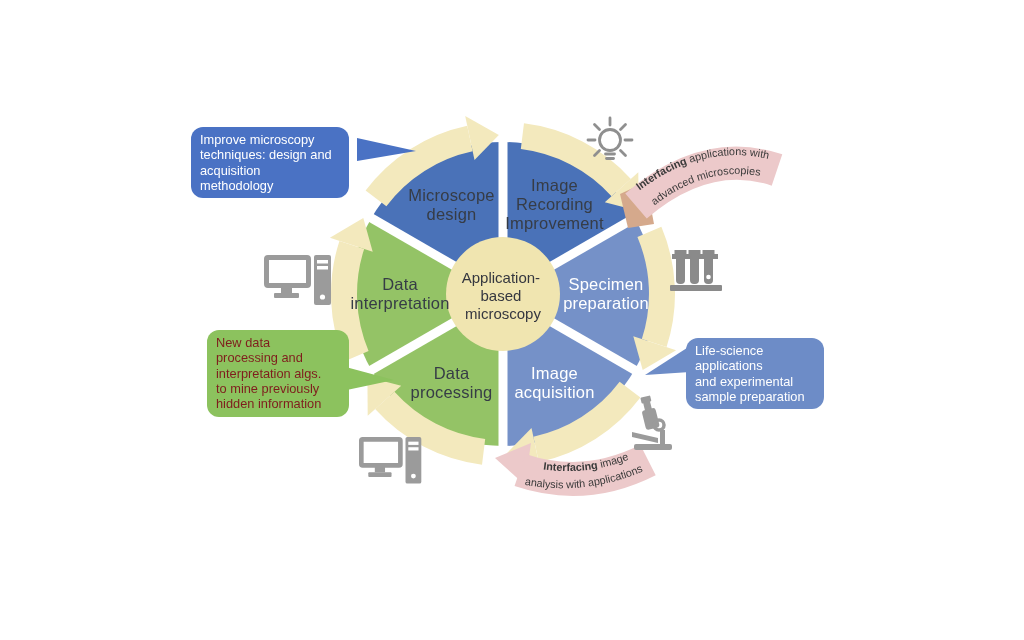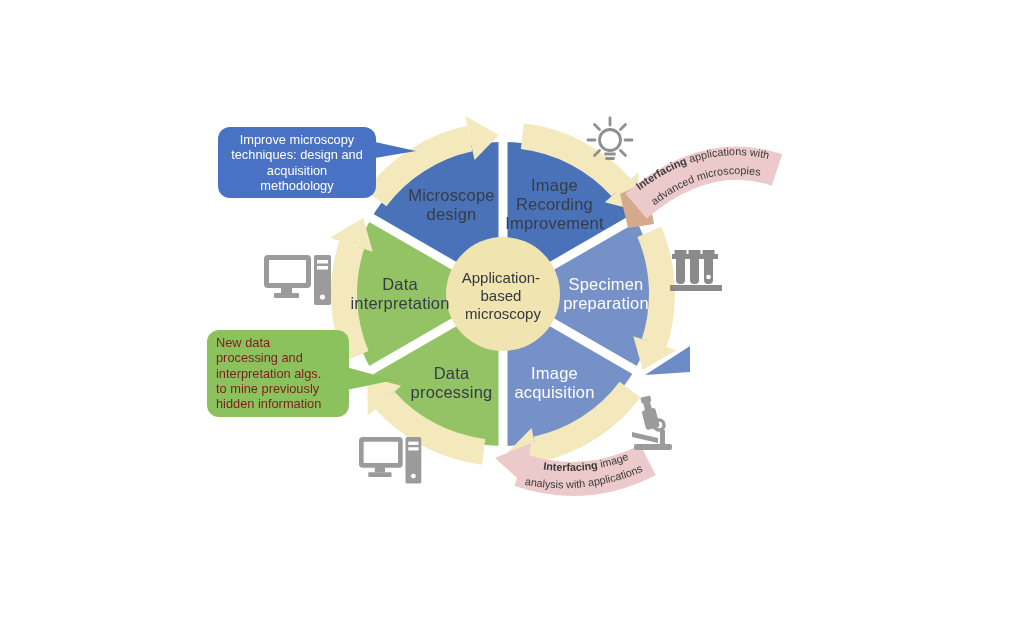--- a/index.html
+++ b/index.html
@@ -150,24 +150,28 @@
       <rect x="16.5" y="5" width="7" height="9"></rect>
       <rect x="13" y="13" width="14" height="20" rx="3"></rect>
     </g>
     <circle cx="29" cy="29" r="5" fill="none" stroke="#9b9b9b" stroke-width="3.5"></circle>
     <polygon points="2,36 28,42 28,47 2,41"></polygon>
     <rect x="30" y="34" width="5" height="15"></rect>
     <rect x="4" y="48" width="38" height="6" rx="2"></rect>
   </g>
 </svg>
 
-  <div class="callout" style="left: 218px; top: 127px; width: 140px; background: rgb(74, 114, 196); color: rgb(255, 255, 255); text-align: center;"><span>Improve microscopy
+  <div class="callout" style="left: 191px; top: 127px; width: 140px; background: rgb(74, 114, 196); color: rgb(255, 255, 255);"><span>Improve microscopy
 techniques: design and
 acquisition
 methodology</span></div>
 
   <div class="callout" style="left: 207px; top: 330px; width: 124px; background: rgb(140, 194, 94); color: #7f1d1d;"><span>New data
 processing and
 interpretation algs.
 to mine previously
 hidden information</span></div>
 
+  <div class="callout" style="left: 686px; top: 338px; width: 120px; background: rgb(109, 140, 199); color: rgb(255, 255, 255);"><span>Life-science
+applications
+and experimental
+sample preparation</span></div>
 </div>
 
 </body></html>

